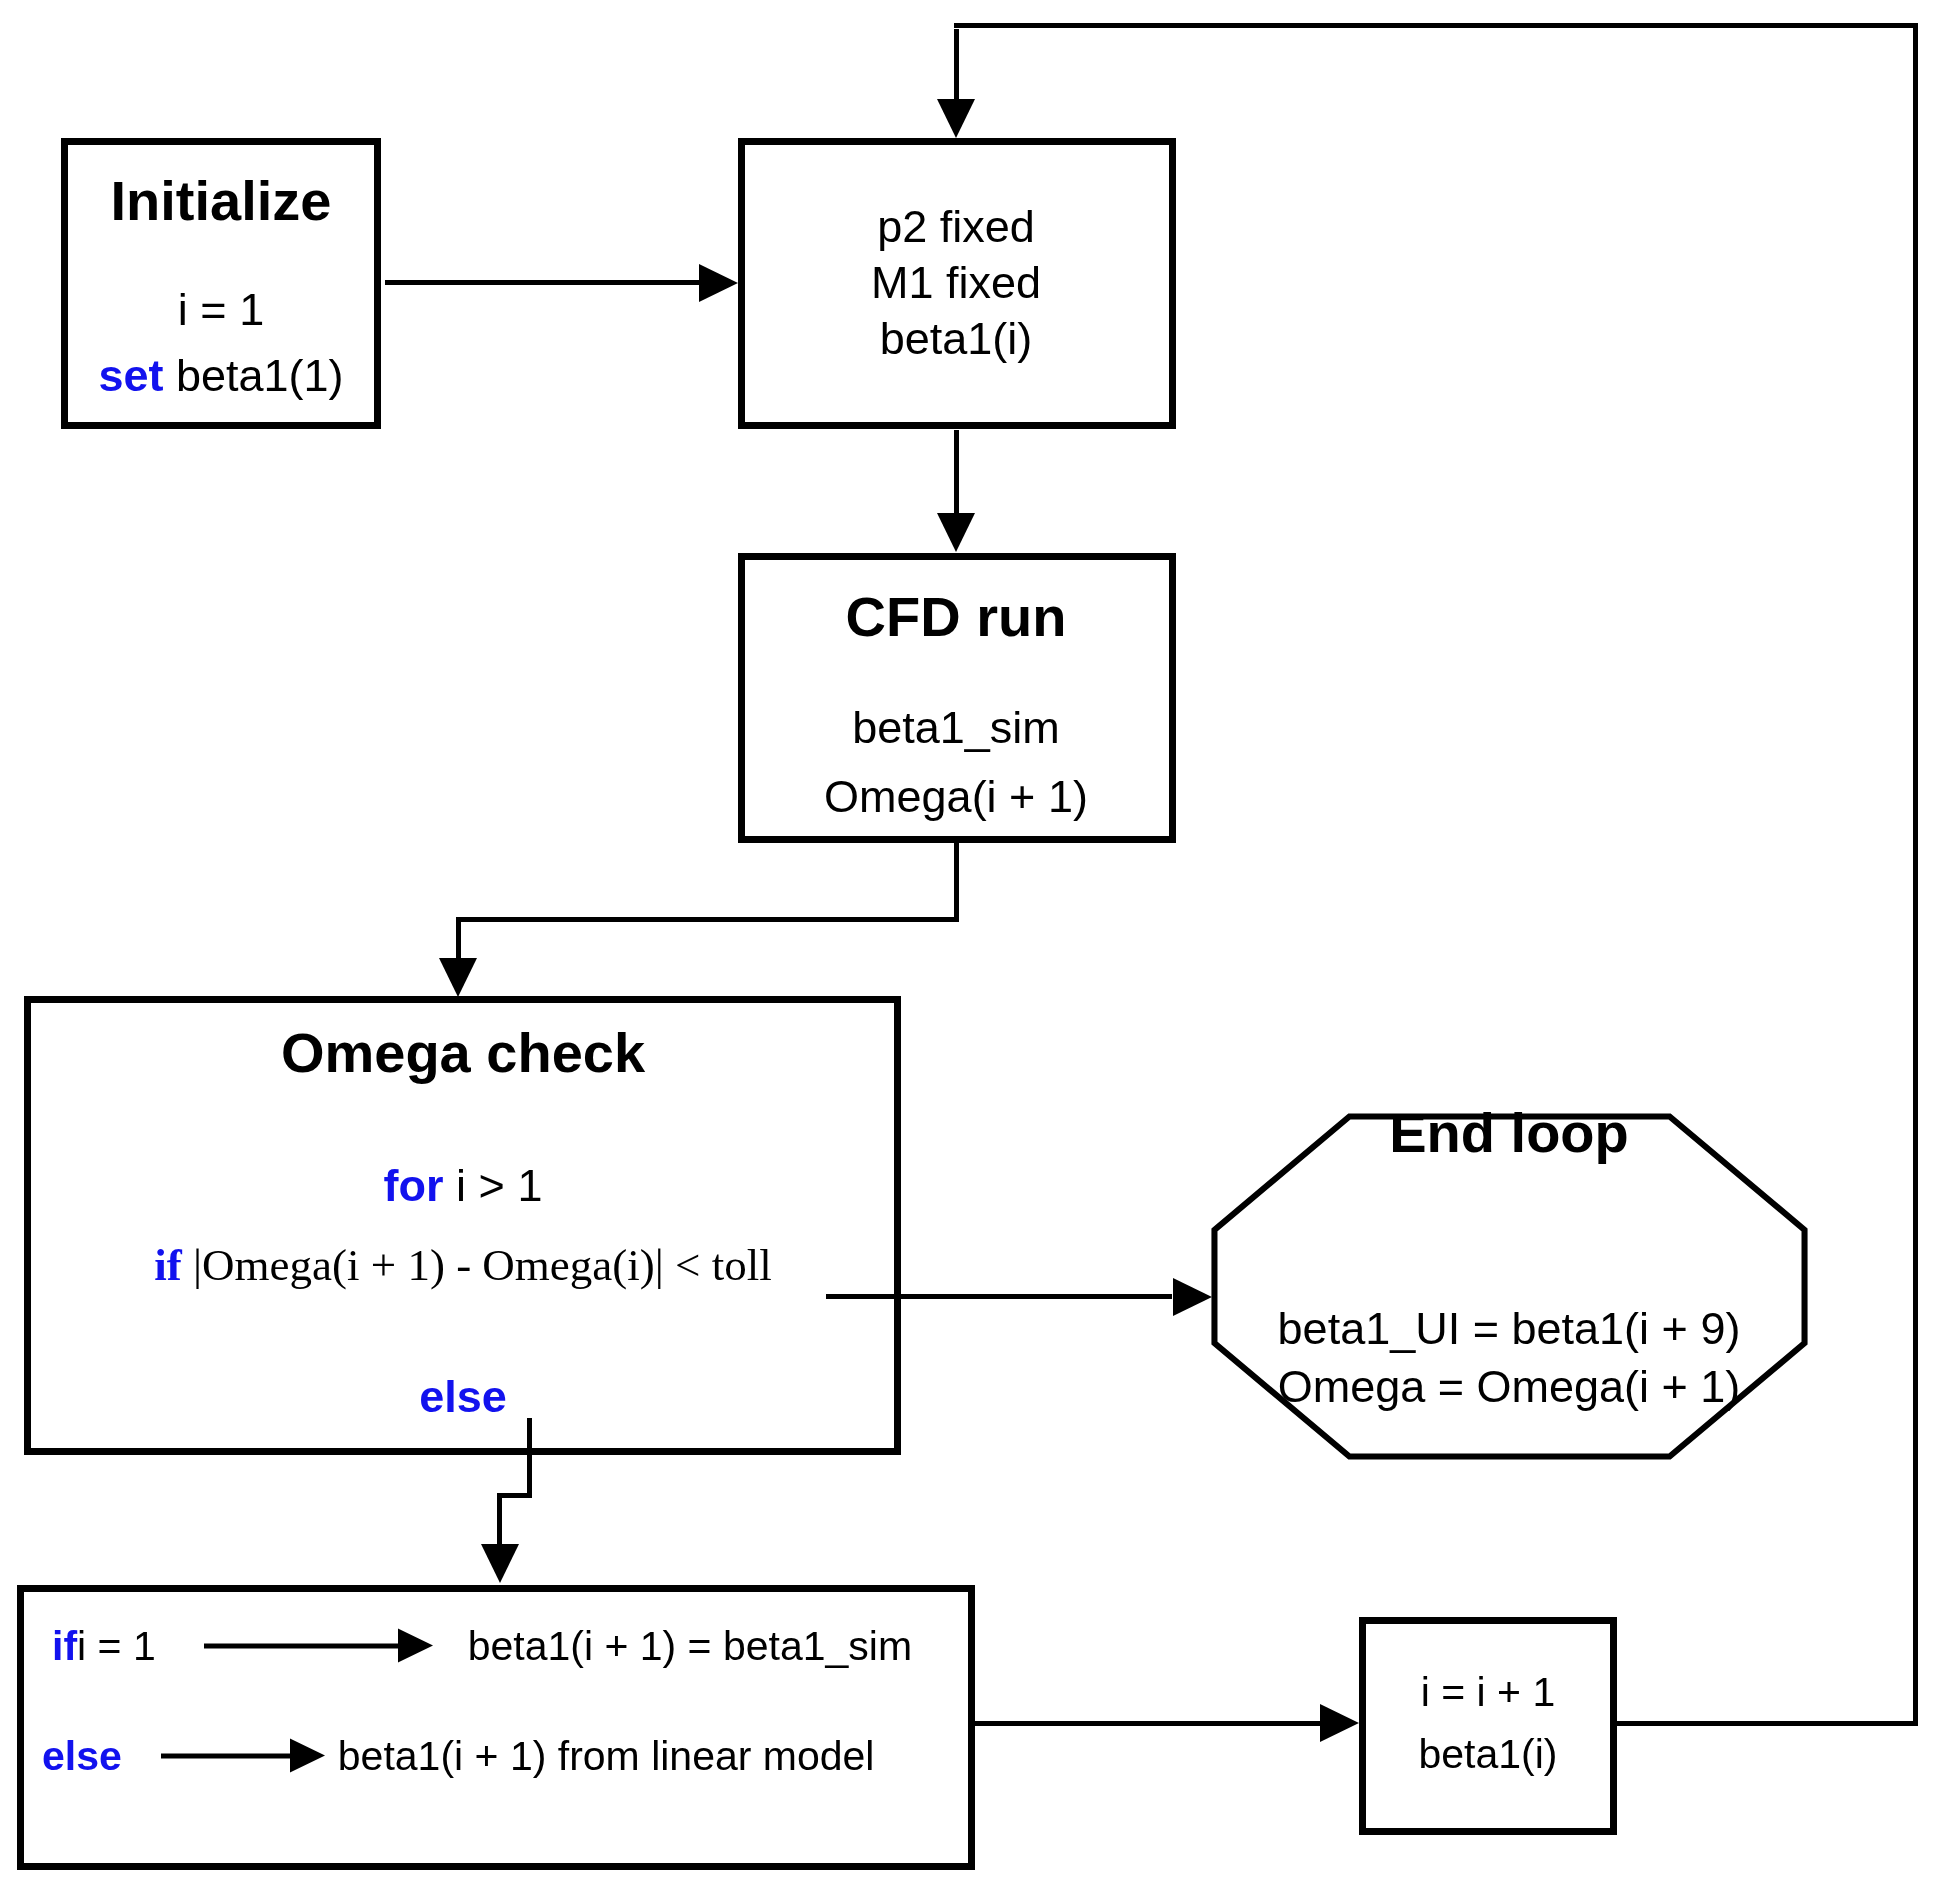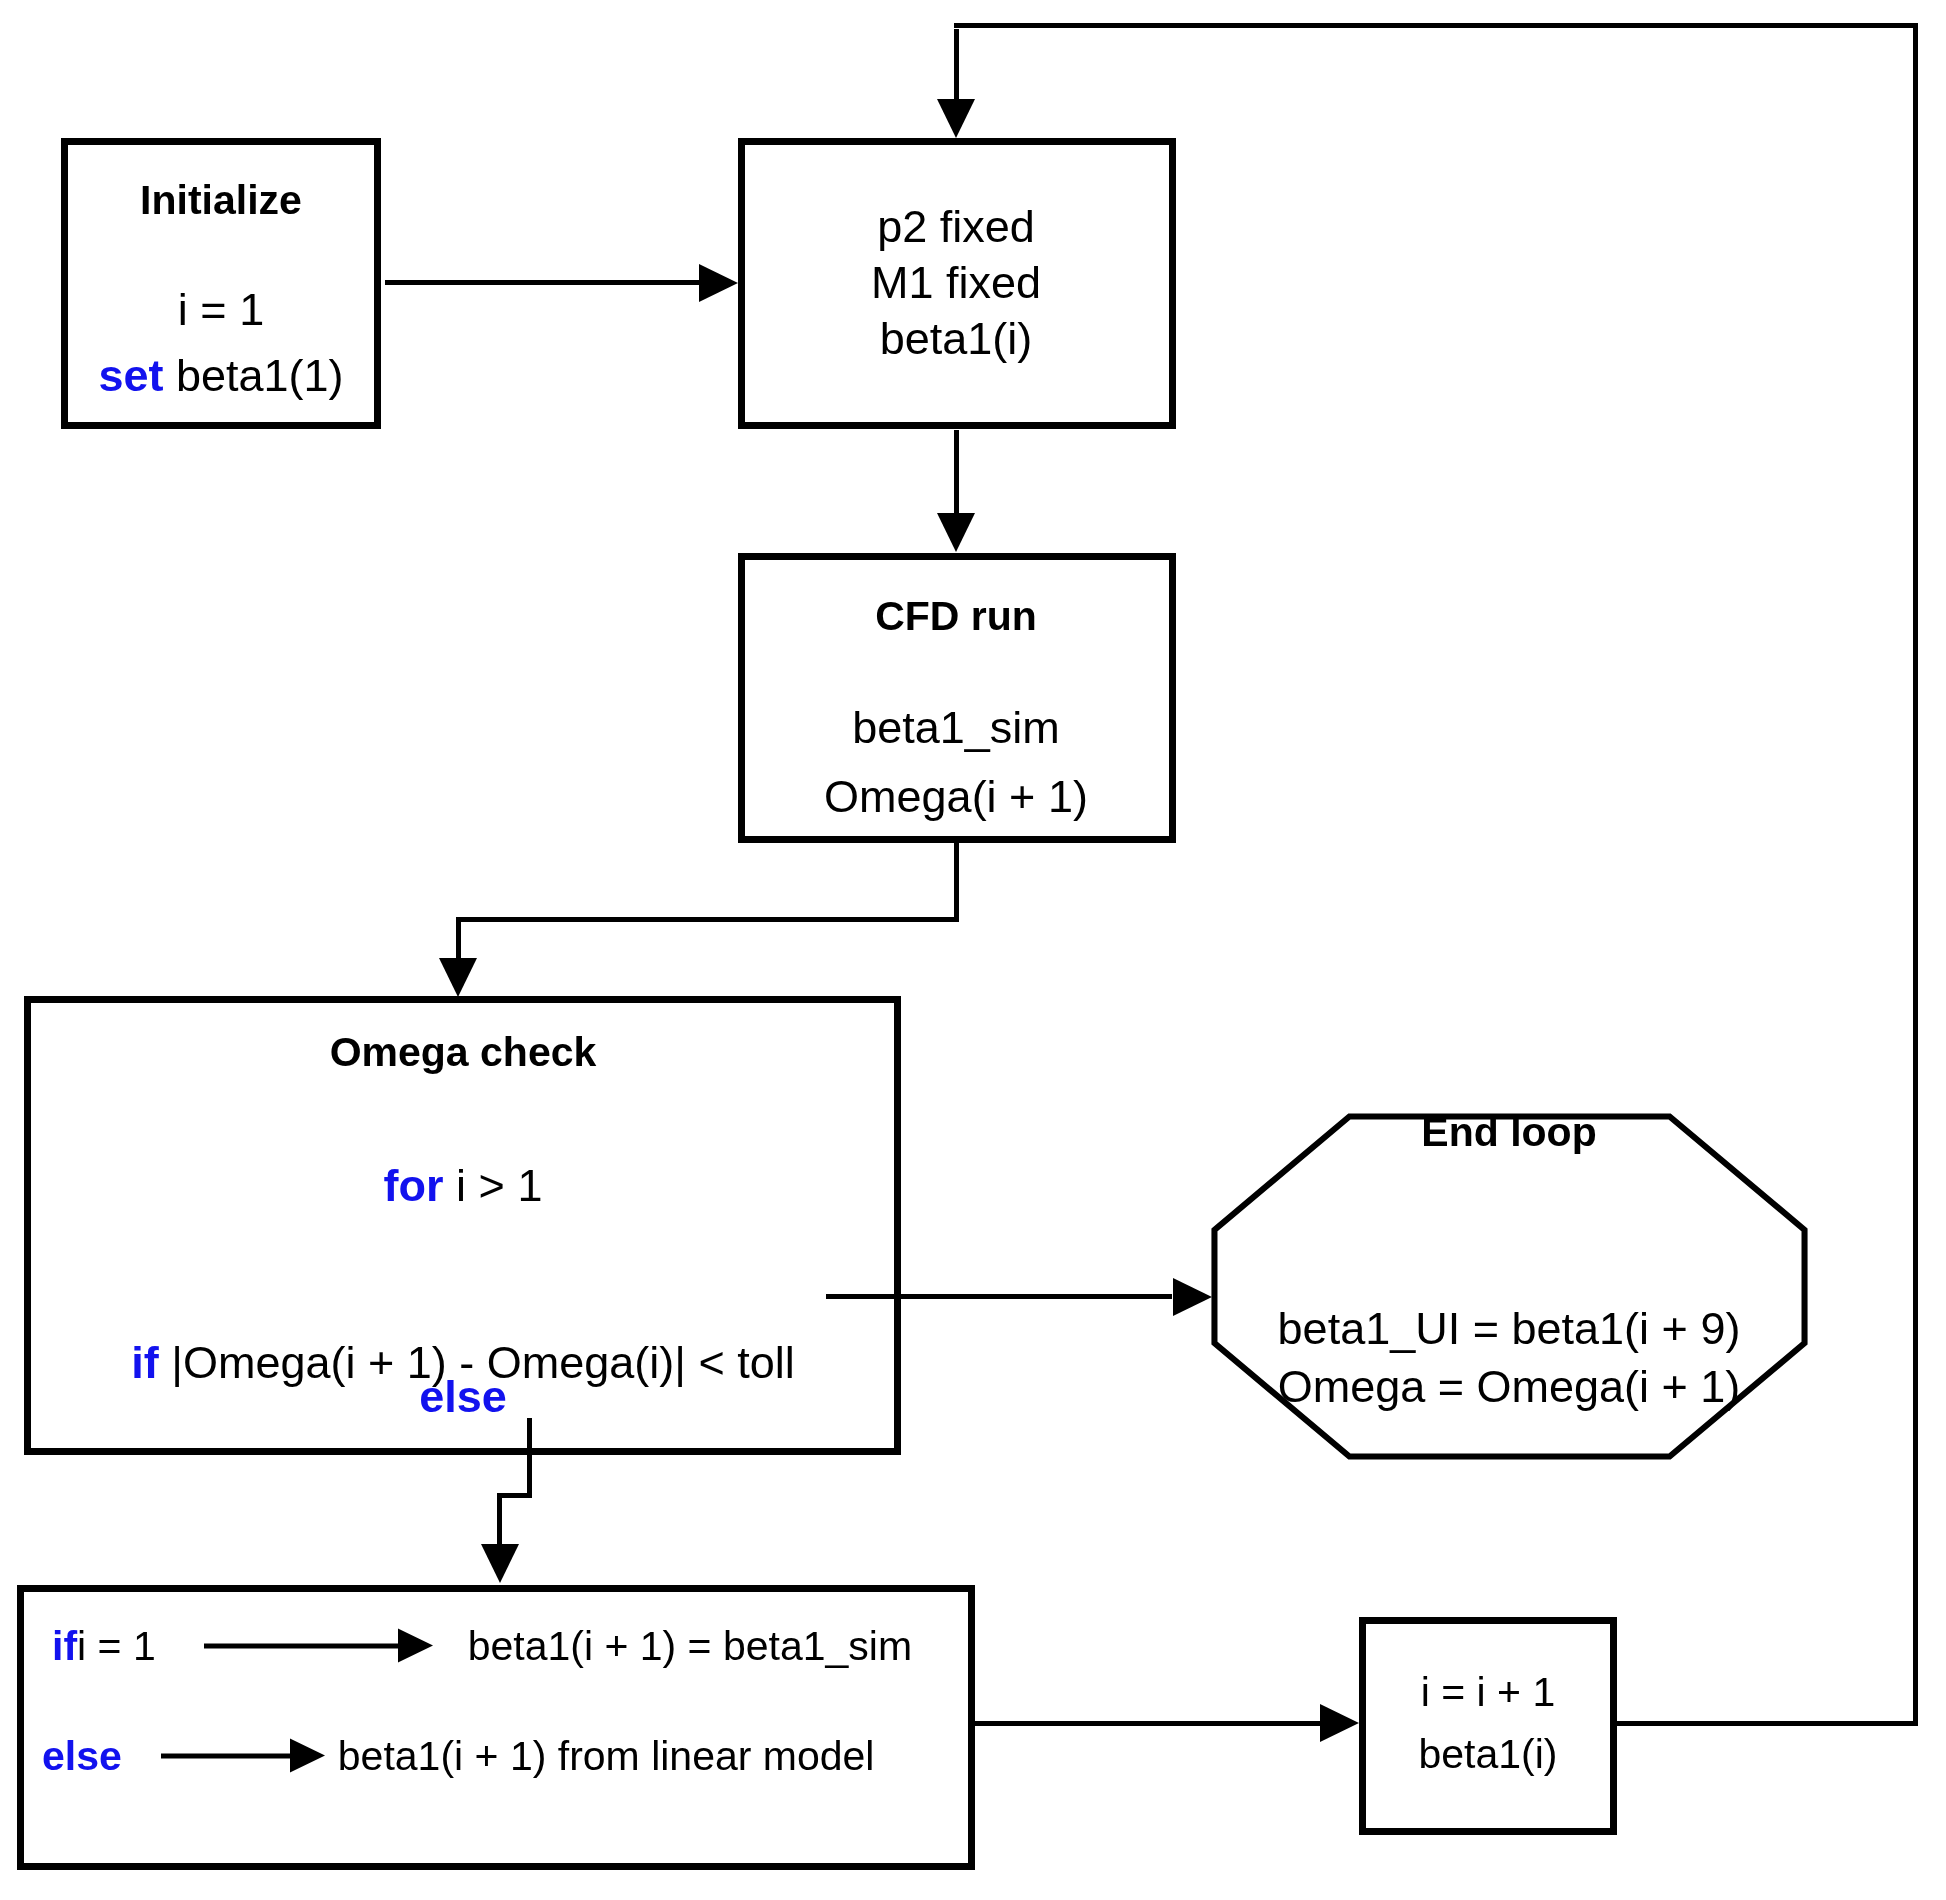--- a/index.html
+++ b/index.html
@@ -7,21 +7,21 @@
     position:relative;width:1946px;height:1901px;background:#ffffff;
     font-family:"Liberation Sans", sans-serif;color:#000;overflow:hidden;
   }
   .node{
     position:absolute;box-sizing:border-box;border:7px solid #000;background:#fff;
   }
   .txt{
     position:absolute;transform:translate(-50%,-50%);white-space:nowrap;
     font-size:45px;line-height:1.1;
   }
-  .title{font-weight:bold;font-size:41px;}
+  .title{font-weight:bold;font-size:56px;}
   .kw{color:#1212ee;font-weight:bold;}
   .row{
     position:absolute;transform:translateY(-50%);display:flex;align-items:center;
     white-space:nowrap;font-size:41px;
   }
   .h,.v{position:absolute;background:#000;}
   .h{height:5.2px;}
   .v{width:5.2px;}
   .ah{position:absolute;width:0;height:0;}
   .ah.down{border-left:19px solid transparent;border-right:19px solid transparent;border-top:39px solid #000;}
@@ -88,21 +88,21 @@
   <div class="txt" style="left:956px;top:339px;">beta1(i)</div>
 
   <div class="txt title" style="left:956px;top:617px;">CFD run</div>
   <div class="txt" style="left:956px;top:728px;">beta1_sim</div>
   <div class="txt" style="left:956px;top:783px;margin-top:14px;">Omega(i + 1)</div>
 
   <div class="txt title" style="left:463px;top:1053px;">Omega check</div>
   <div class="txt" style="left:463px;top:1186px;">
     <span class="kw">for</span><span> i &gt; 1</span>
   </div>
-  <div class="txt" style="left:463px;top:1363px;">
+  <div class="txt" style="left:463px;top:1266px;font-family:Liberation Serif, serif;">
     <span class="kw">if</span><span> |Omega(i + 1) - Omega(i)| &lt; toll</span>
   </div>
   <div class="txt" style="left:463px;top:1397px;">
     <span class="kw">else</span>
   </div>
 
   <div class="txt title" style="left:1509px;top:1133px;">End loop</div>
   <div class="txt" style="left:1509px;top:1329px;">beta1_UI = beta1(i + 9)</div>
   <div class="txt" style="left:1509px;top:1387px;">Omega = Omega(i + 1)</div>
 

